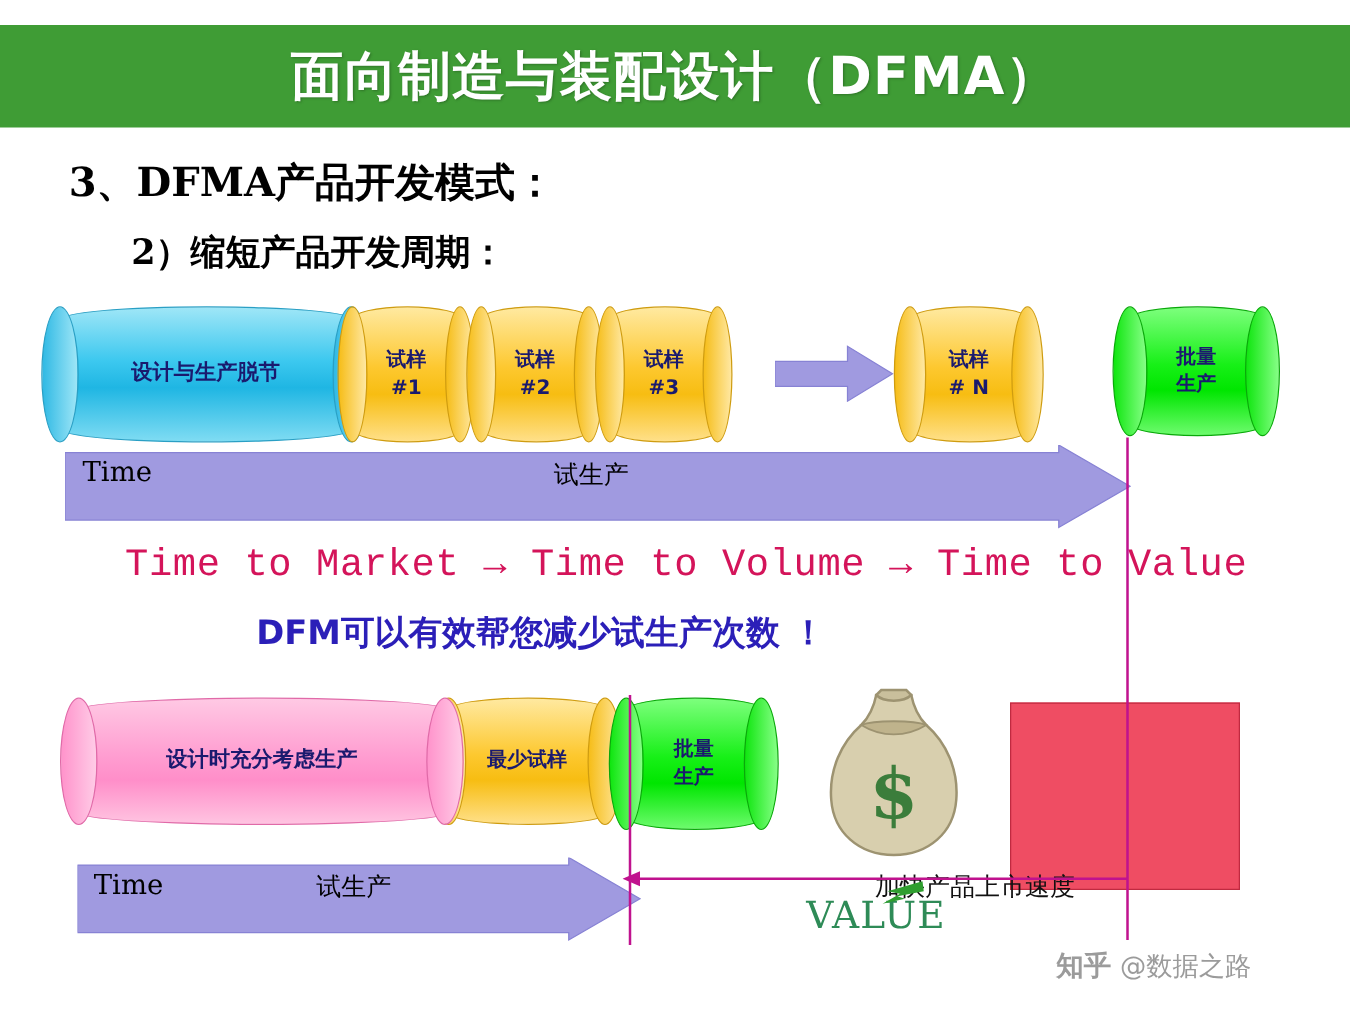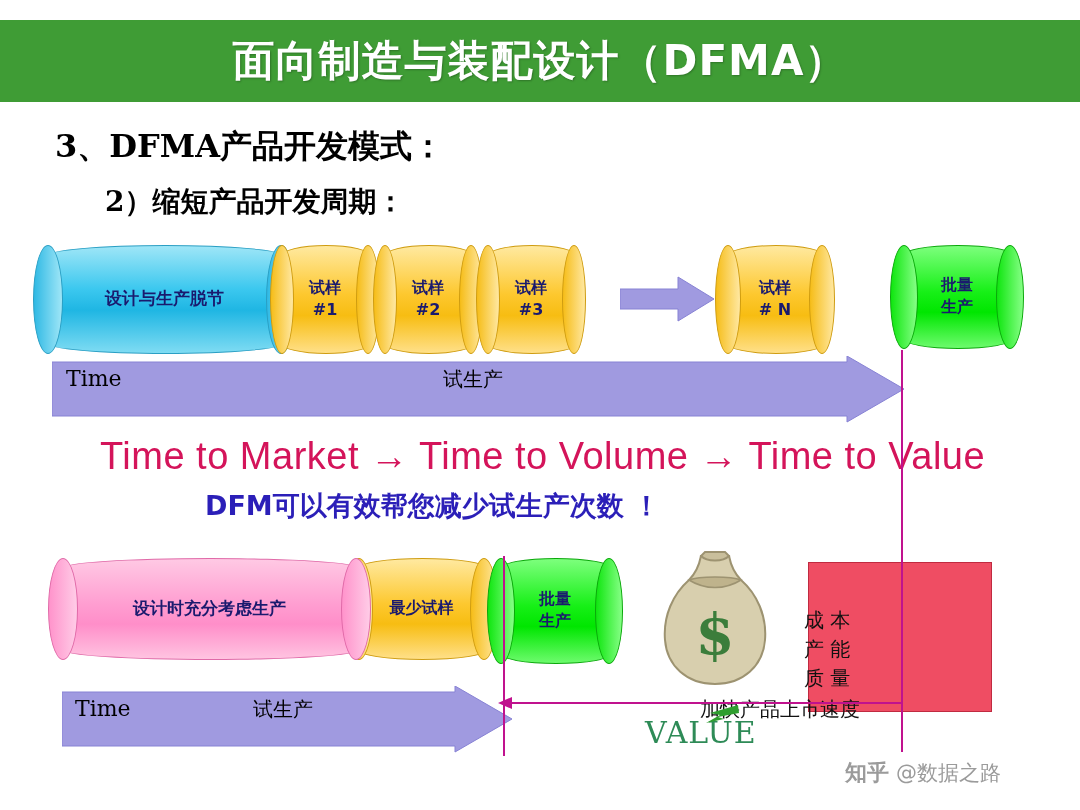--- a/index.html
+++ b/index.html
@@ -81,22 +81,22 @@
   }
   .trial-label{
     position:absolute;
     font-family:"DejaVu Sans","Liberation Sans",sans-serif;
     font-size:20px;color:#000;
   }
 
   
   .ttm{
     position:absolute;left:100px;top:415px;
-    font-family:Liberation Sans, sans-serif;
-    font-size:38px;color:#d4145a;letter-spacing:.5px;
+    font-family:Liberation Mono, monospace;
+    font-size:31px;color:#d4145a;letter-spacing:.5px;
   }
   .dfm-line{
     position:absolute;left:205px;top:468px;
     font-family:"DejaVu Sans","Liberation Sans",sans-serif;
     font-size:27px;color:#2b1fb8;font-weight:600;
   }
 
   
   .red-box{
     position:absolute;left:808px;top:542px;width:182px;height:148px;
@@ -255,25 +255,20 @@
   <div class="bag">
     <svg width="120" height="140" viewBox="0 0 120 140">
       <path d="M46 6 C44 16 40 24 34 30 C18 44 8 66 10 90 C12 116 32 134 60 134 C88 134 108 116 110 90 C112 66 102 44 86 30 C80 24 76 16 74 6 Z" fill="#d8cfae" stroke="#9d9371" stroke-width="2"></path>
       <path d="M46 6 C52 12 68 12 74 6 L70 2 L50 2 Z" fill="#c9bf9c" stroke="#9d9371" stroke-width="2"></path>
       <path d="M34 30 C50 40 70 40 86 30 C76 26 44 26 34 30 Z" fill="#bfb38c" stroke="#9d9371" stroke-width="1.5"></path>
       <text x="60" y="104" text-anchor="middle" font-family="DejaVu Serif, serif" font-size="56" font-weight="bold" fill="#3b7d3b">$</text>
     </svg>
   </div>
 
   <div class="red-box"></div>
-  <div class="red-words">
-    <div>成 本</div>
-    <div>产 能</div>
-    <div>质 量</div>
-  </div>
   <div class="speed-line">加快产品上市速度</div>
   <div class="value-text">VALUE</div>
 
   <div style="position:absolute;left:704px;top:683px;width:36px;height:22px;">
     <svg width="36" height="22" viewBox="0 0 36 22">
       <polygon points="34,2 6,10 16,12 2,20 20,16 14,14 35,10" fill="#2f9e2f"></polygon>
     </svg>
   </div>
 
   <div style="position:absolute;left:62px;top:666px;width:470px;height:70px;">

